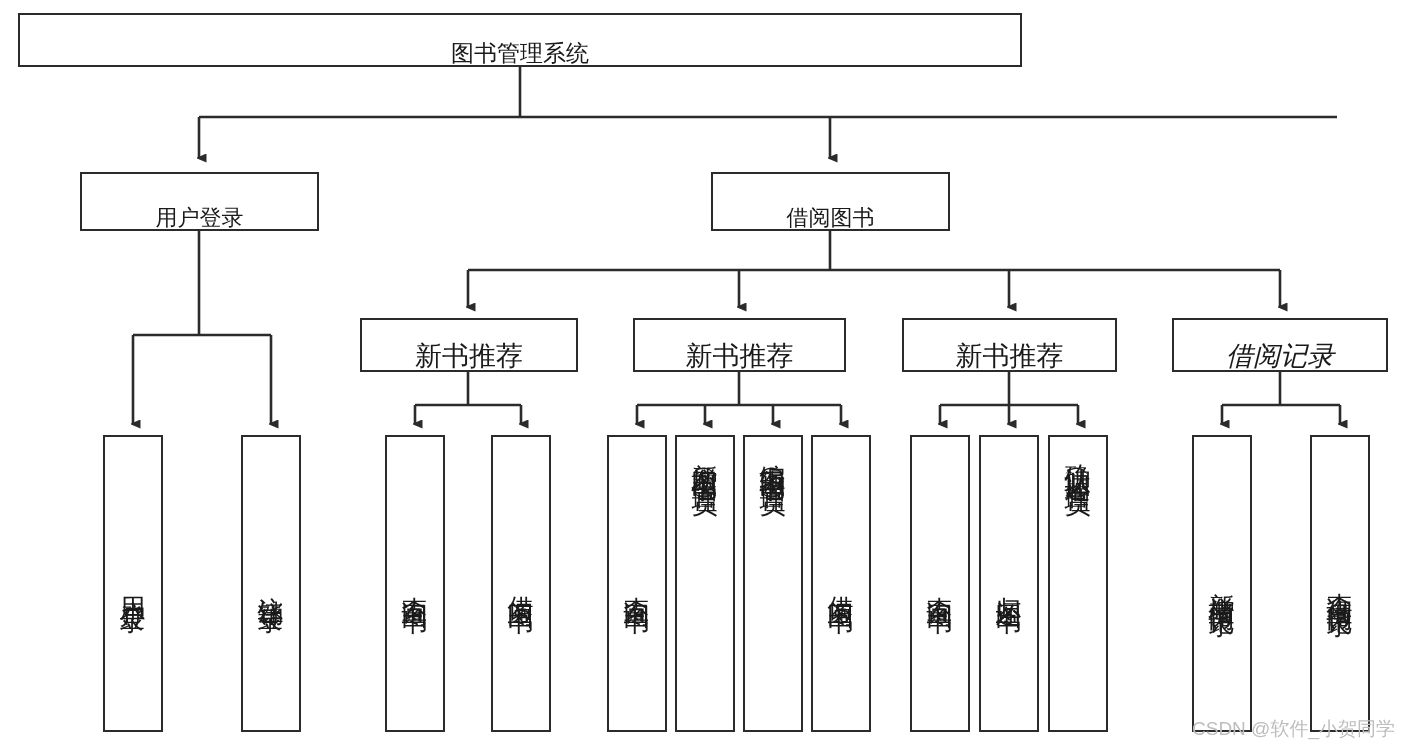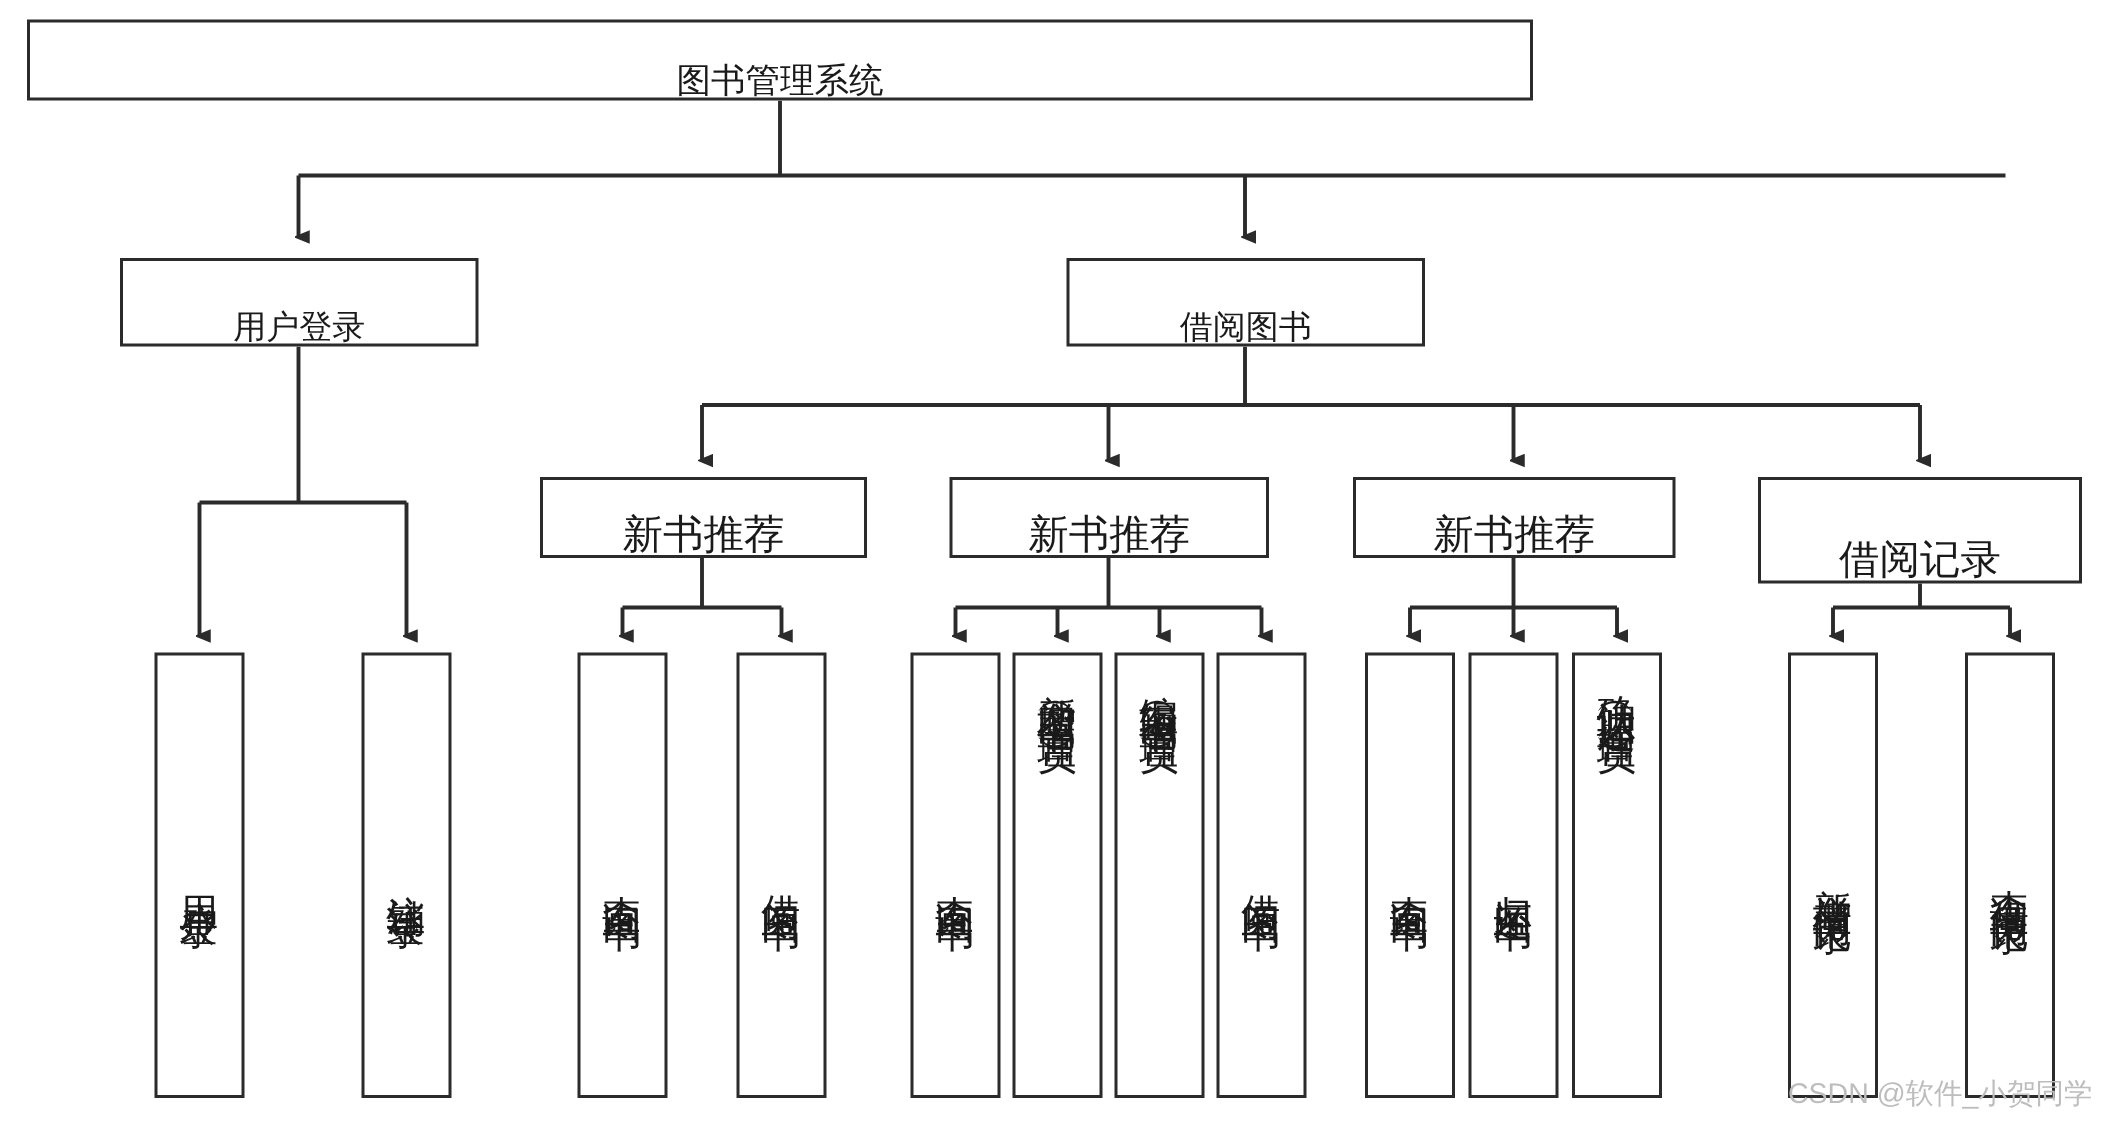--- a/index.html
+++ b/index.html
@@ -146,21 +146,21 @@
   </div>
 
   <div class="node level-2" style="left:633px; top:318px; width:213px; height:54px;">
     <span class="node-label">新书推荐</span>
   </div>
 
   <div class="node level-2" style="left:902px; top:318px; width:215px; height:54px;">
     <span class="node-label">新书推荐</span>
   </div>
 
-  <div class="node level-2" style="left:1172px; top:318px; width:216px; height:71px;">
+  <div class="node level-2" style="left:1172px; top:318px; width:216px; height:54px;font-style:italic;">
     <span class="node-label">借阅记录</span>
   </div>
 
   <div class="node level-3 leaf centered" style="left:103px; top:435px; width:60px; height:297px;">
     <span class="node-label">用户登录</span>
   </div>
 
   <div class="node level-3 leaf centered" style="left:241px; top:435px; width:60px; height:297px;">
     <span class="node-label">注销登录</span>
   </div>

